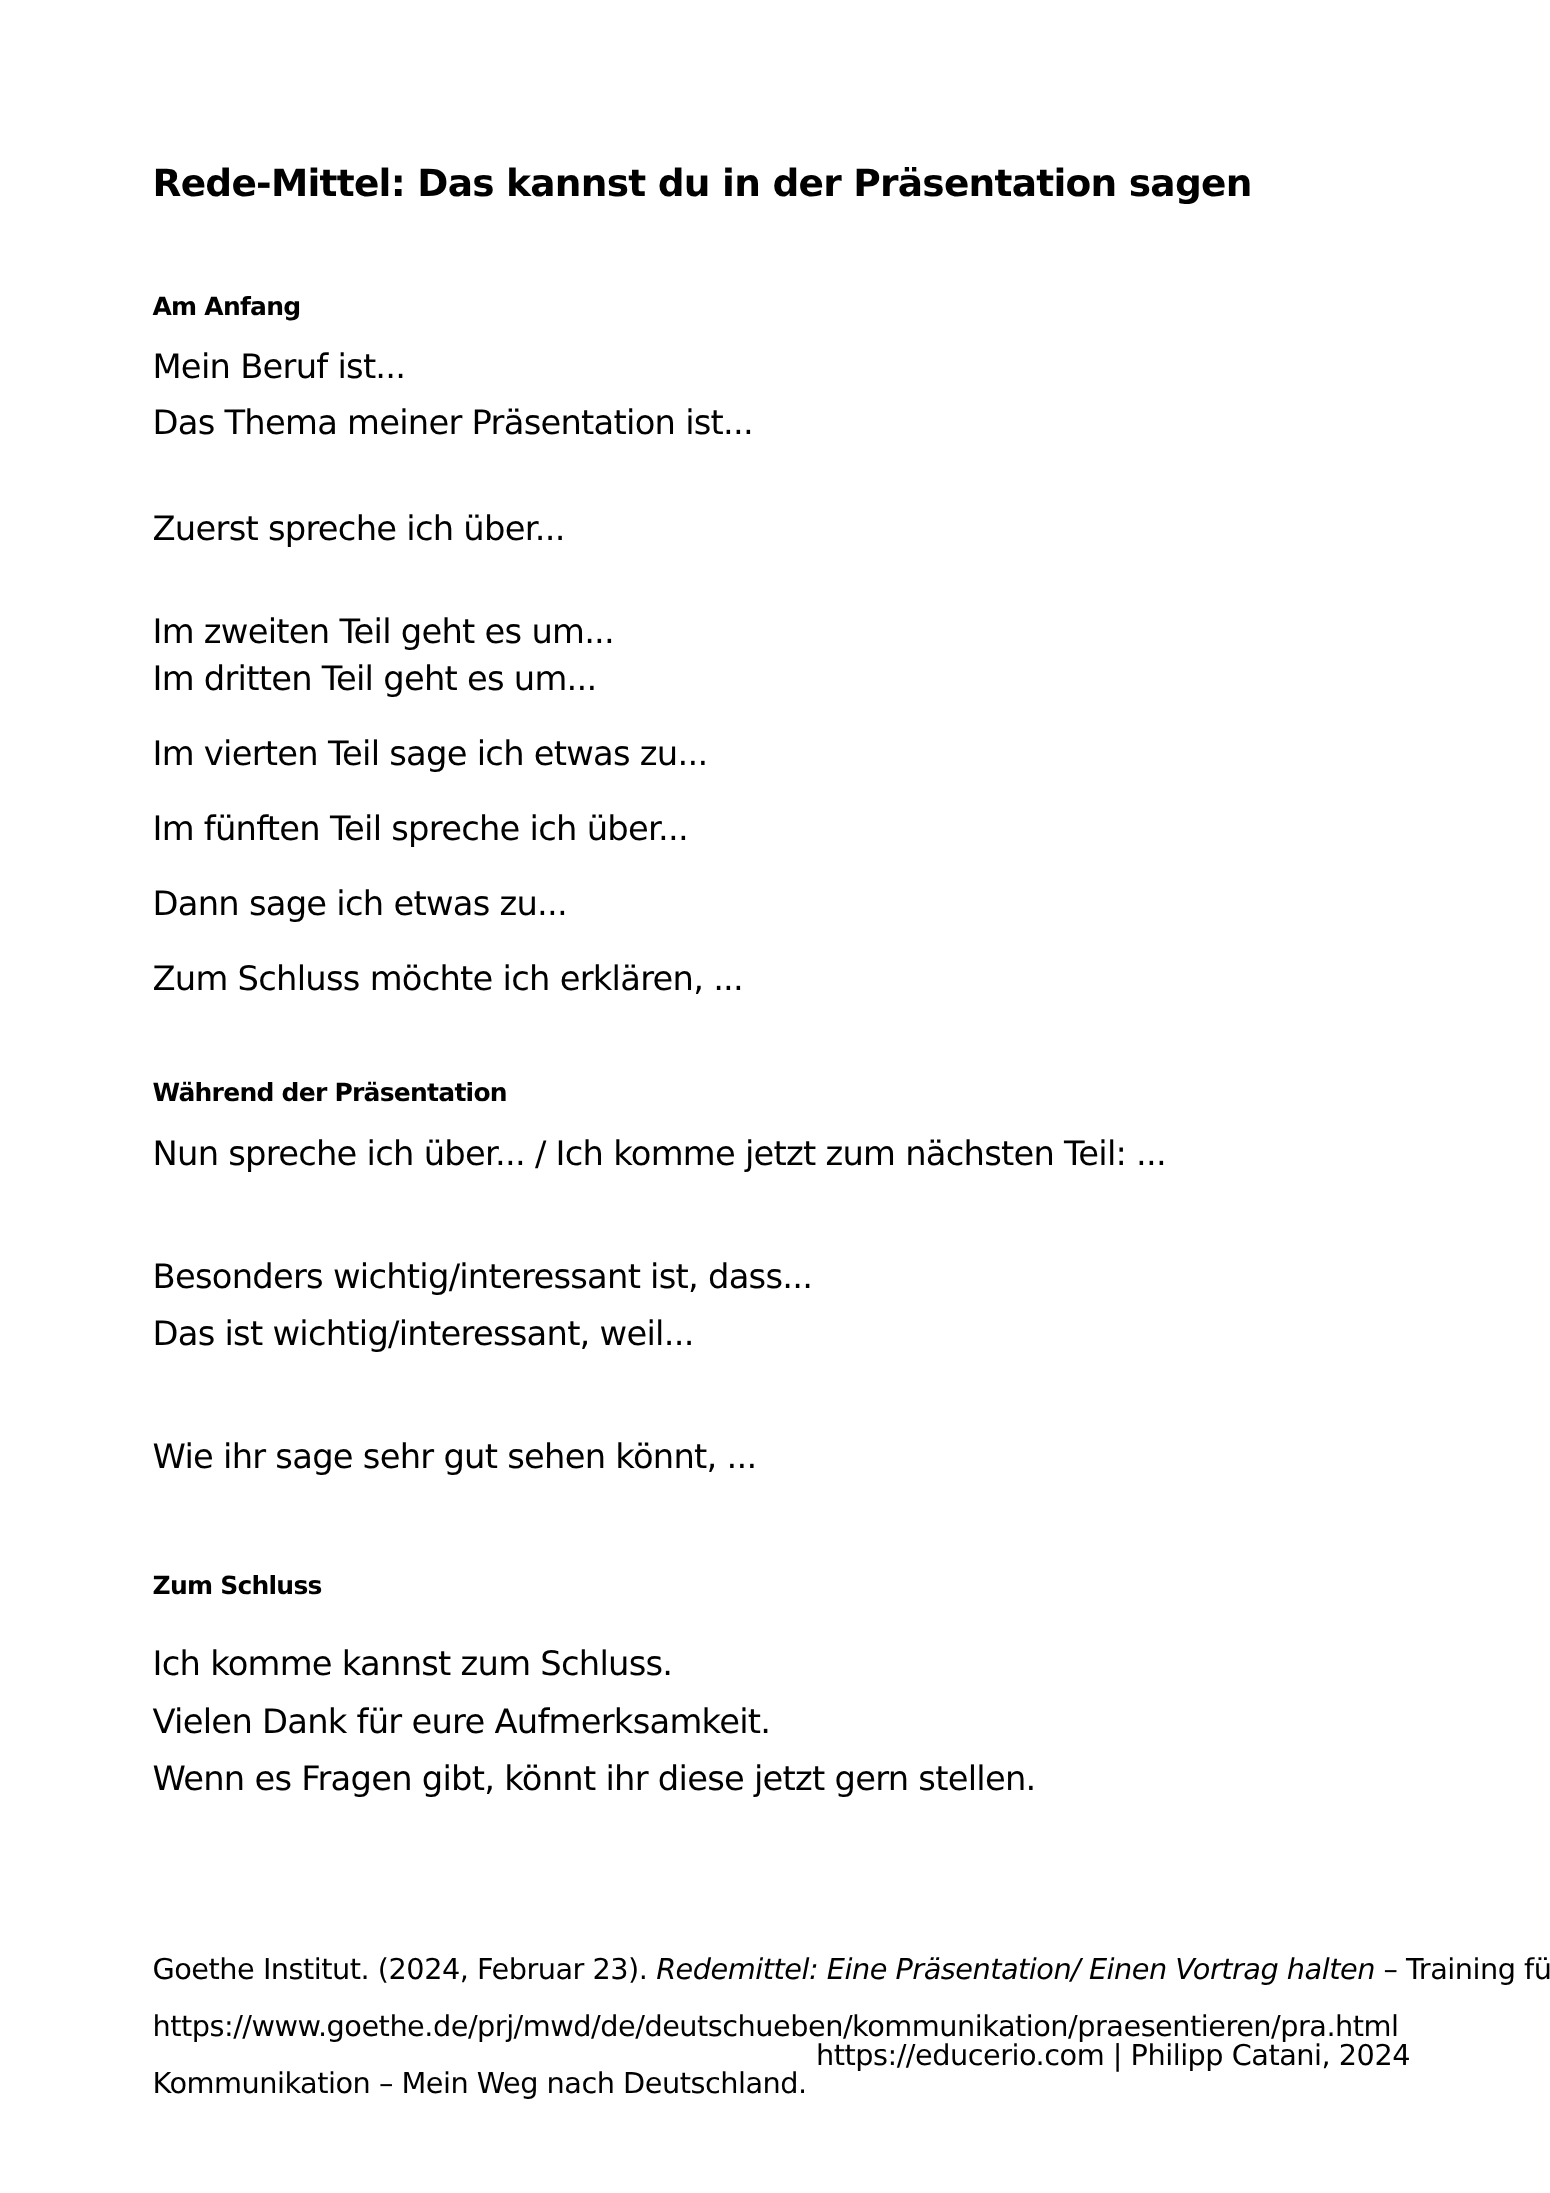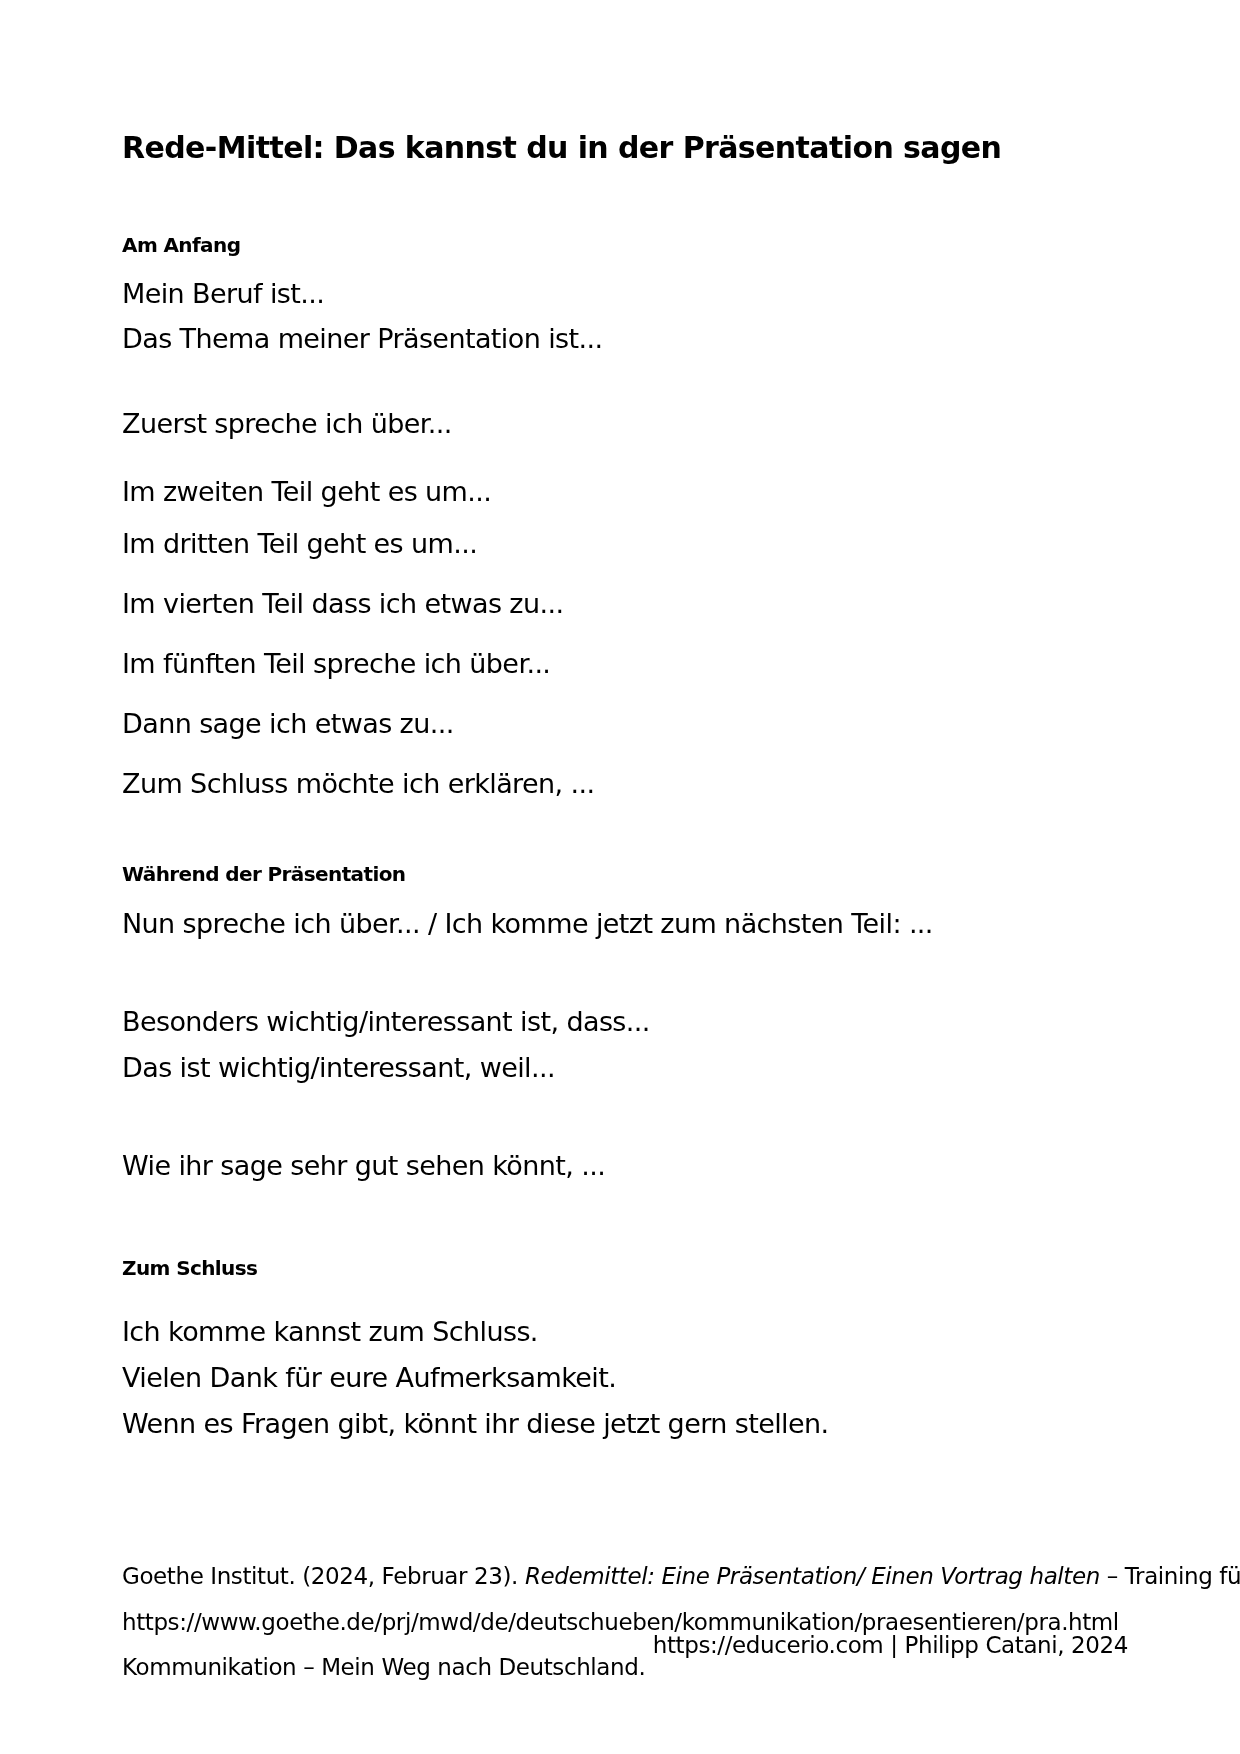--- a/index.html
+++ b/index.html
@@ -16,23 +16,23 @@
 </head>
 <body>
 
 <div>
   <div class="line title" style="top:130px">Rede-Mittel: Das kannst du in der Präsentation sagen</div>
 
   <div class="line heading" style="top:233px">Am Anfang</div>
   <div class="line body" style="top:278px">Mein Beruf ist...</div>
   <div class="line body" style="top:323px">Das Thema meiner Präsentation ist...</div>
   <div class="line body" style="top:408px">Zuerst spreche ich über...</div>
-  <div class="line body" style="top:476px">Im zweiten Teil geht es um...</div>
+  <div class="line body" style="top:490px">Im zweiten Teil geht es um...</div>
   <div class="line body" style="top:528px">Im dritten Teil geht es um...</div>
-  <div class="line body" style="top:588px">Im vierten Teil dass ich etwas zu...</div>
+  <div class="line body" style="top:588px">Im vierten Teil sage ich etwas zu...</div>
   <div class="line body" style="top:648px">Im fünften Teil spreche ich über...</div>
   <div class="line body" style="top:708px">Dann sage ich etwas zu...</div>
   <div class="line body" style="top:768px">Zum Schluss möchte ich erklären, ...</div>
 
   <div class="line heading" style="top:862px">Während der Präsentation</div>
   <div class="line body" style="top:908px">Nun spreche ich über... / Ich komme jetzt zum nächsten Teil: ...</div>
   <div class="line body" style="top:1006px">Besonders wichtig/interessant ist, dass...</div>
   <div class="line body" style="top:1052px">Das ist wichtig/interessant, weil...</div>
   <div class="line body" style="top:1150px">Wie ihr sage sehr gut sehen könnt, ...</div>
 

